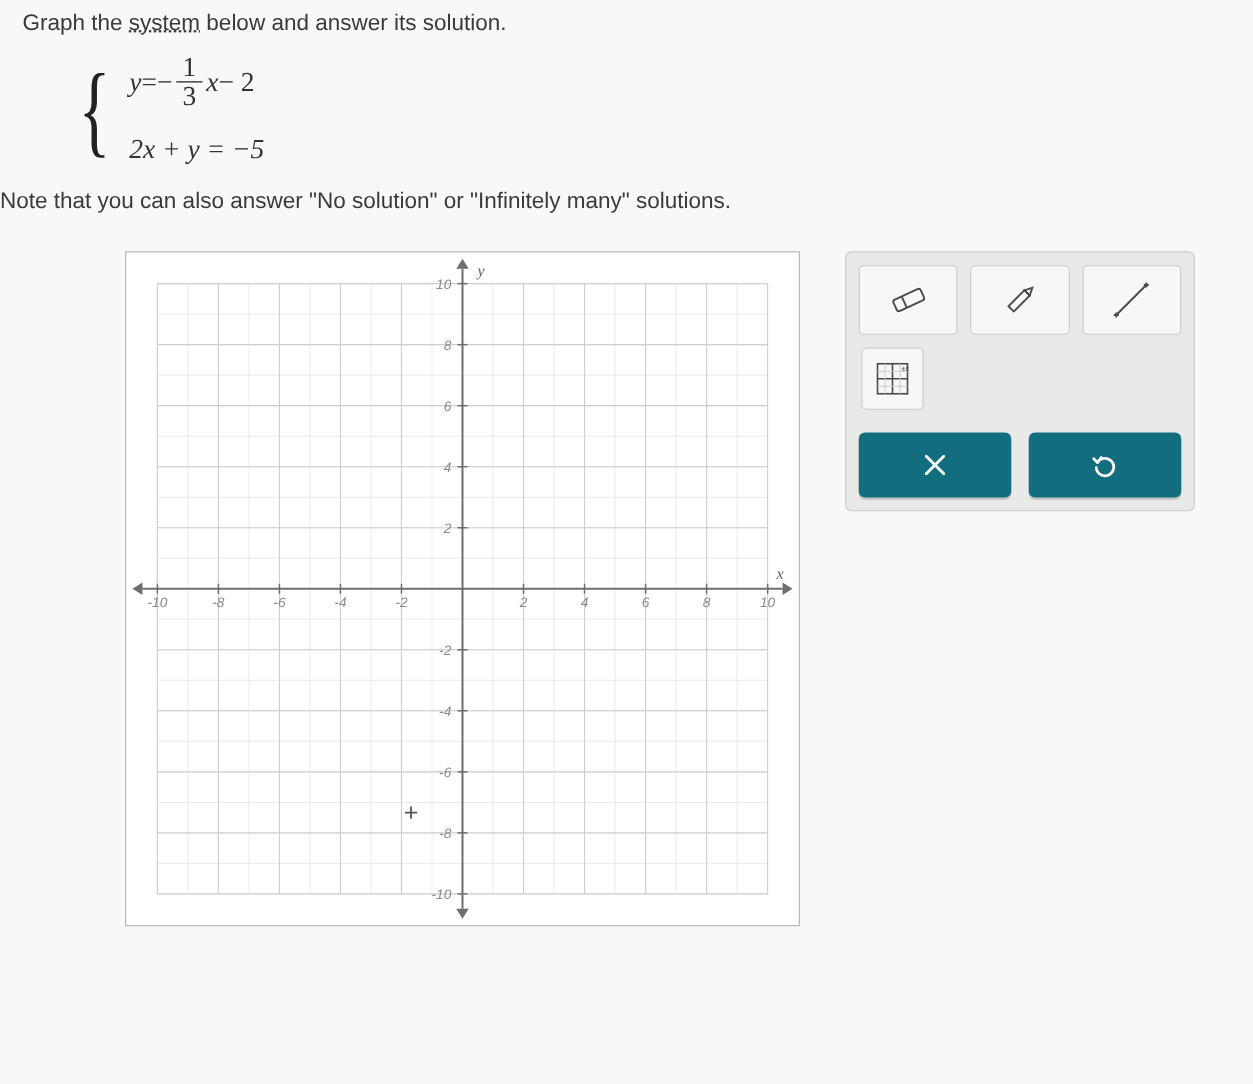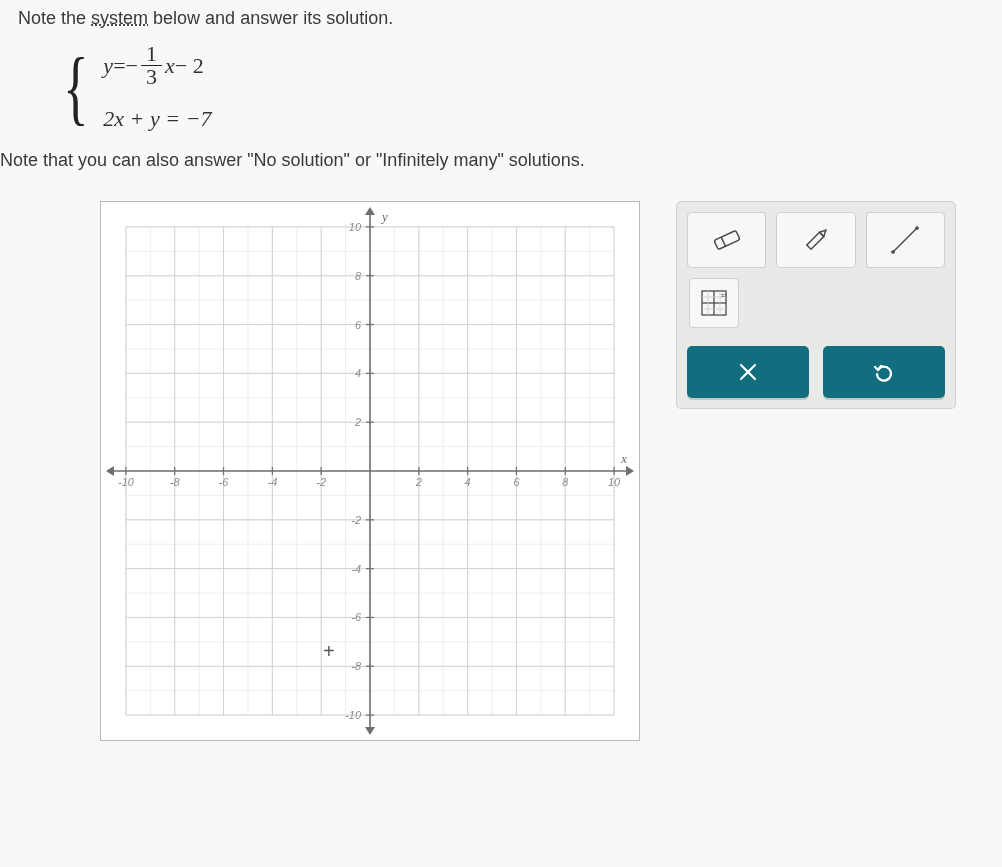--- a/index.html
+++ b/index.html
@@ -125,39 +125,39 @@
       justify-content: center;
       cursor: pointer;
       box-shadow: 0 2px 0 rgba(0,0,0,0.15);
     }
     .action-btn svg { width: 22px; height: 22px; stroke: #fff; }
   </style>
 </head>
 <body>
 
 <div class="instruction">
-  <span>Note the </span><span class="underlined">system</span><span> below and answer its solution.</span>
+  <span>Graph the </span><span class="underlined">system</span><span> below and answer its solution.</span>
 </div>
 
 <div class="equation-block">
   <div class="brace">{</div>
   <div class="eqs">
     <div class="eq">
       <span>y</span>
       <span style="font-style:normal">=</span>
       <span style="font-style:normal"> − </span>
       <span class="frac">
         <span class="num">1</span>
         <span class="den">3</span>
       </span>
       <span>x</span>
       <span style="font-style:normal"> − 2</span>
     </div>
     <div class="eq">
-      <span>2x + y = −7</span>
+      <span>2x + y = −5</span>
     </div>
   </div>
 </div>
 
 <div class="note">Note that you can also answer "No solution" or "Infinitely many" solutions.</div>
 
 <div class="work-area">
 
   <div class="graph-box">
     <svg viewBox="0 0 540 540">

